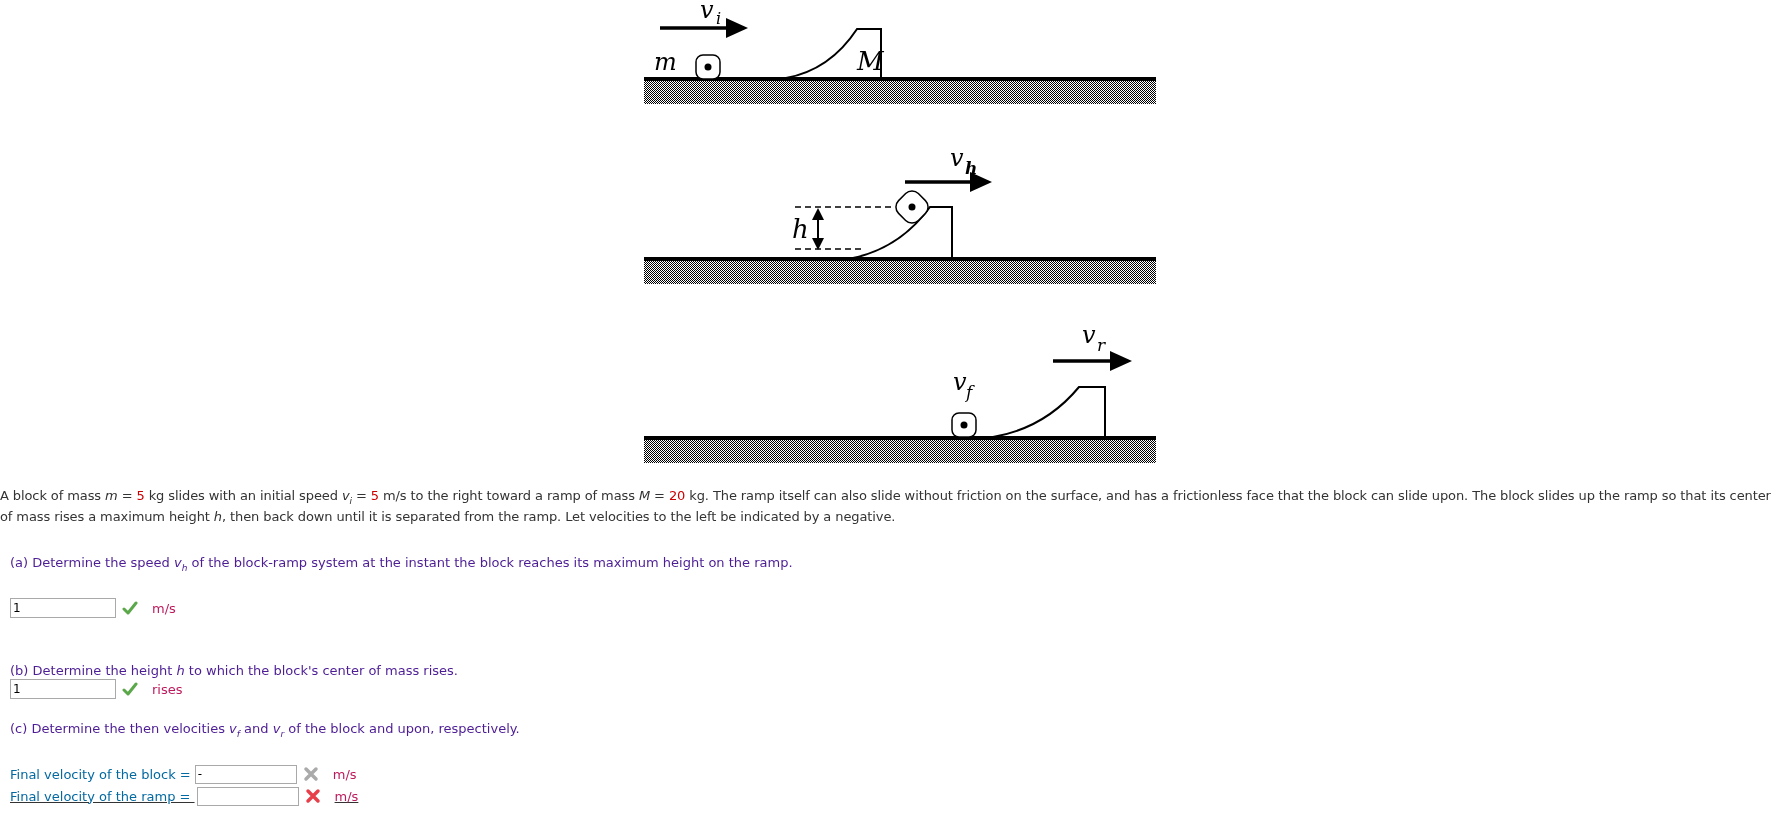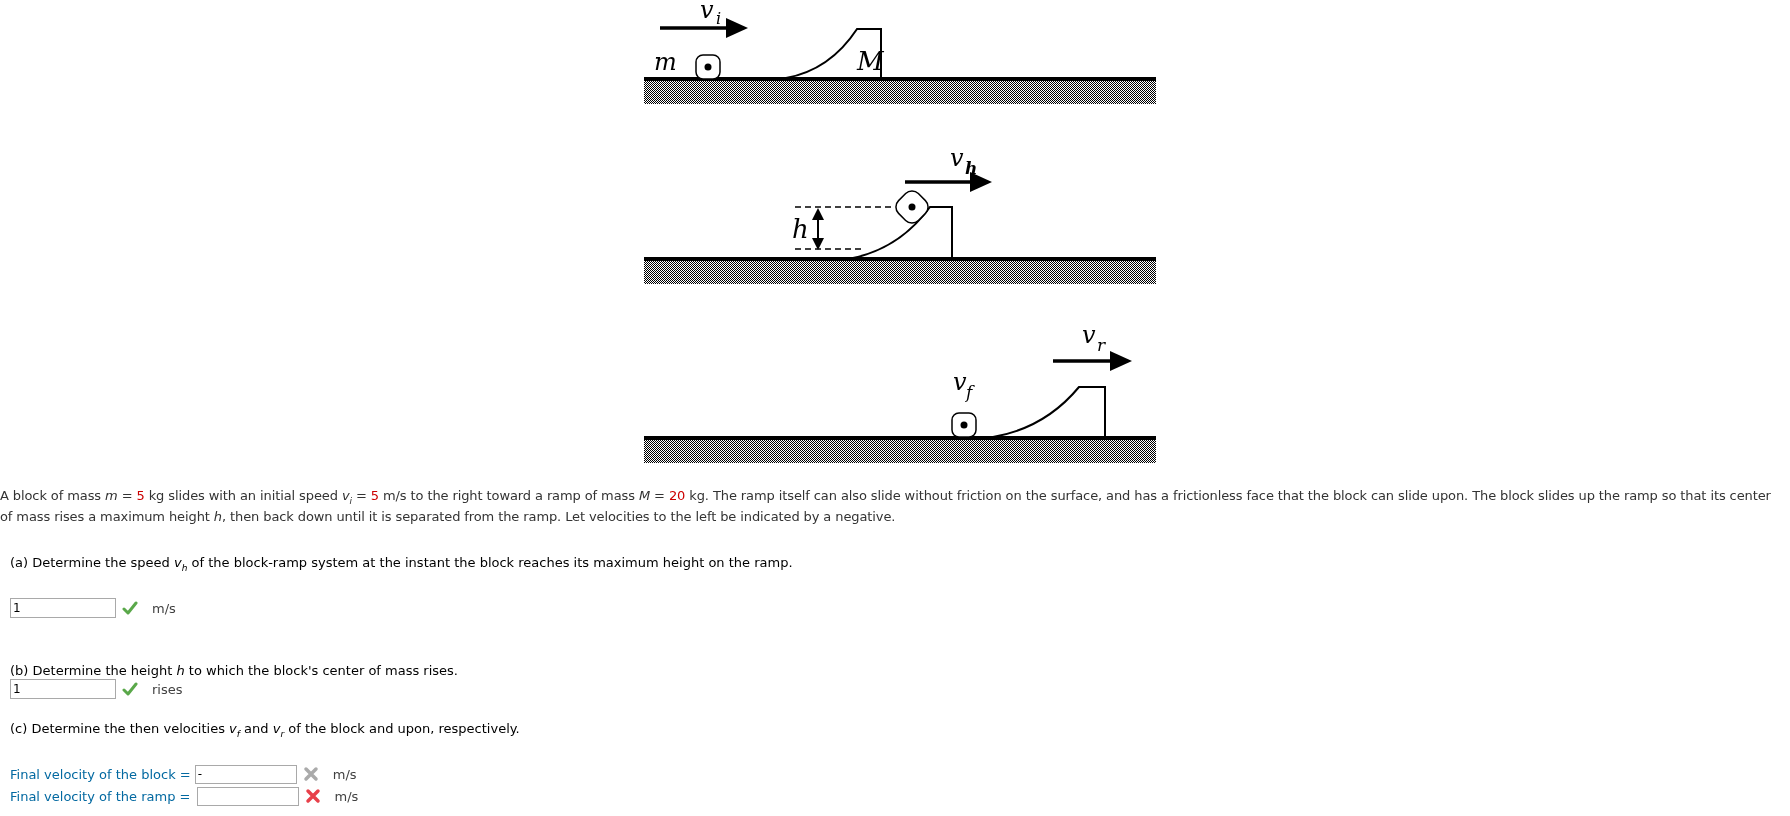--- a/index.html
+++ b/index.html
@@ -1,25 +1,25 @@
 <!DOCTYPE html>
 <html><head>
 <meta charset="utf-8">
 <style>
   html, body { margin:0; padding:0; background:#ffffff; }
   body { width:1790px; height:816px; position:relative; overflow:hidden;
          font-family:"DejaVu Sans", sans-serif; font-size:13px; color:#333; }
   .figure { position:absolute; left:0; top:0; }
   .para { position:absolute; left:0; top:488px; width:1775px; line-height:16px; font-size:13px; color:#333; letter-spacing:-0.1px; }
   .red { color:#cc0000; }
-  .q { position:absolute; left:10px; font-size:13px; color:#000000; }
+  .q { position:absolute; left:10px; font-size:13px; color:#4c1d95; }
   .ansrow { position:absolute; left:10px; height:22px; display:flex; align-items:center; }
   .inp { width:100px; height:18px; border:1px solid #a9a9a9; box-sizing:content-box; padding:0 2px; font-family:"DejaVu Sans", sans-serif; font-size:12px; color:#000; background:#fff; outline:none; margin:0; }
   .status-icon { display:inline-block; width:16px; height:16px; margin-left:6px; }
-  .unit { margin-left:14px; font-size:13px; color:#404040; }
+  .unit { margin-left:14px; font-size:13px; color:#be185d; }
   .fv-label { font-size:13px; color:#0369a1; white-space:pre; }
   .fvrow { position:absolute; left:10px; height:20px; display:flex; align-items:center; }
   .fvrow .inp { width:96px; height:17px; }
   sub { font-size:9px; }
 </style>
 </head>
 <body>
 
 <svg class="figure" width="1790" height="470" viewBox="0 0 1790 470">
   <defs>
@@ -116,20 +116,20 @@
   <span>(c) Determine the then velocities </span><i>v</i><sub><i>f</i></sub><span> and </span><i>v</i><sub><i>r</i></sub><span> of the block and upon, respectively.</span>
 </div>
 <div class="fvrow" style="top:764px;">
   <span class="fv-label">Final velocity of the block = </span>
   <input class="inp" type="text" value="-" style="">
   <svg class="status-icon" viewBox="0 0 16 16">
       <path d="M3,3 L13,13 M13,3 L3,13" stroke="#aaaaaa" stroke-width="3.5" stroke-linecap="round"></path>
     </svg>
   <span class="unit">m/s</span>
 </div>
-<div class="fvrow" style="top:786px;">
+<div class="fvrow" style="top:786px;text-decoration:underline;">
   <span class="fv-label">Final velocity of the ramp = </span>
   <input class="inp" type="text" style="margin-left: 2px;" value="">
   <svg class="status-icon" viewBox="0 0 16 16">
       <path d="M3,3 L13,13 M13,3 L3,13" stroke="#e8404a" stroke-width="3.5" stroke-linecap="round"></path>
     </svg>
   <span class="unit">m/s</span>
 </div>
 
 </body></html>

